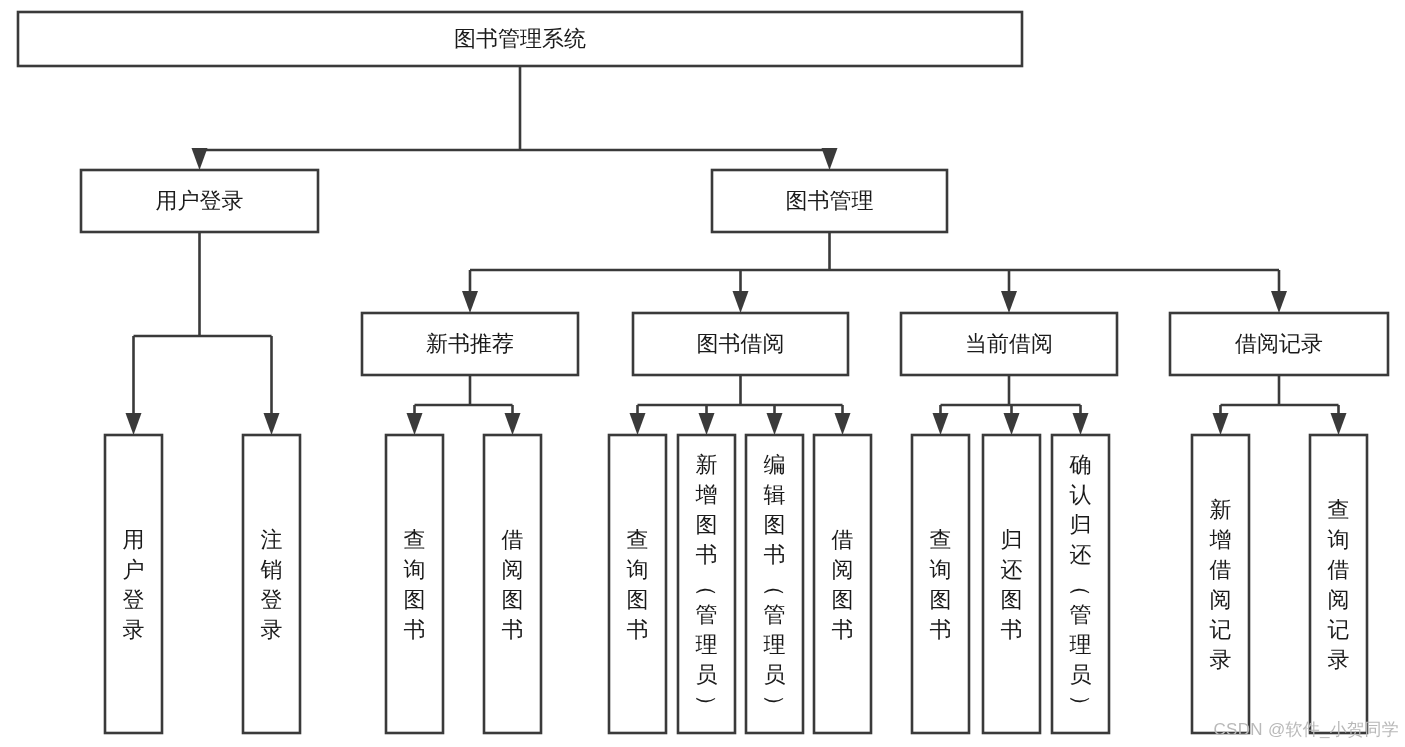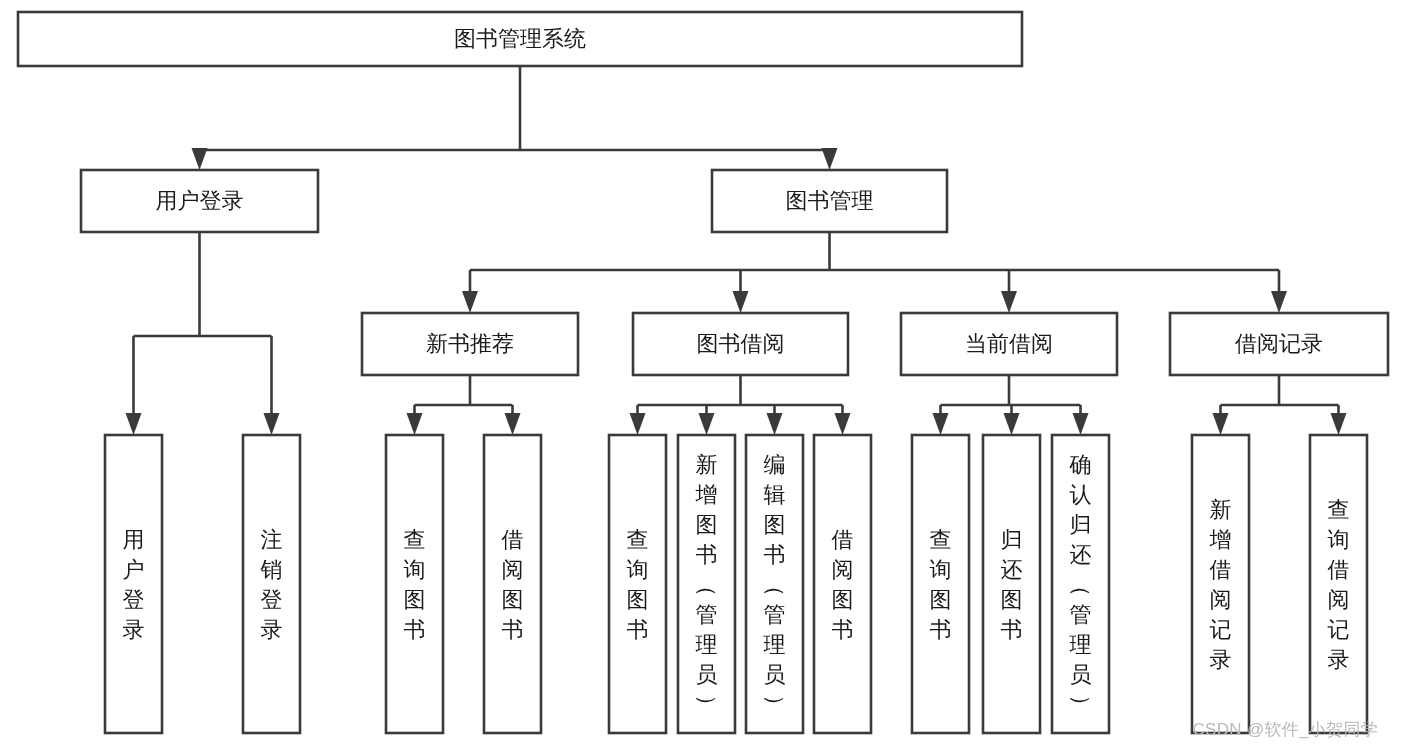--- a/index.html
+++ b/index.html
@@ -47,21 +47,21 @@
     stroke: #3a3a3a;
     stroke-width: 2.6;
     fill: none;
     stroke-linecap: butt;
   }
   .arrow-head {
     fill: #3a3a3a;
   }
   .watermark {
     position: absolute;
-    right: 27px;
+    right: 6px;
     bottom: 6px;
     color: #b9b9b9;
     font-size: 17px;
     font-family: "Liberation Sans", "DejaVu Sans", sans-serif;
     letter-spacing: 0.3px;
     white-space: nowrap;
     user-select: none;
     margin-top: 32px;
   }
 </style>

